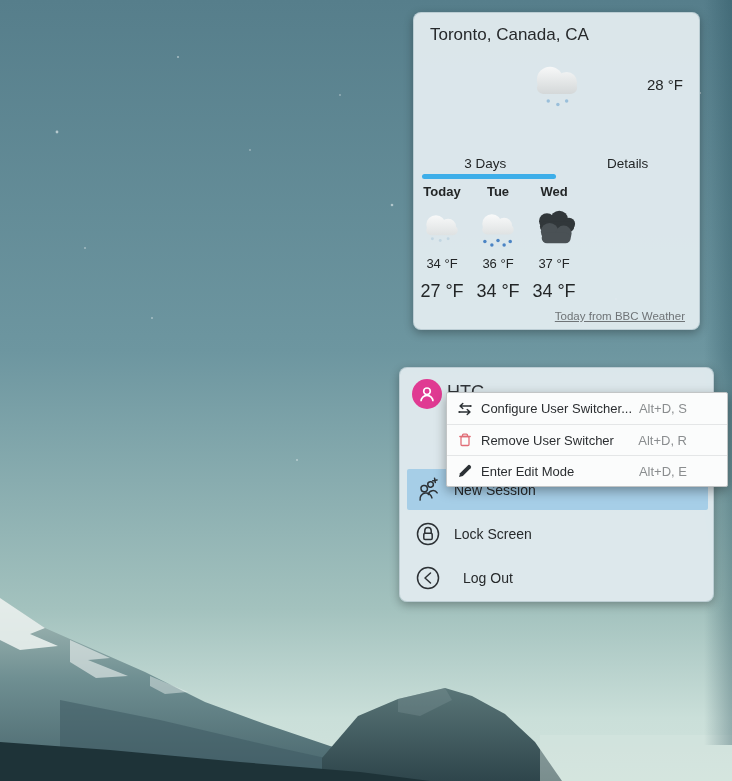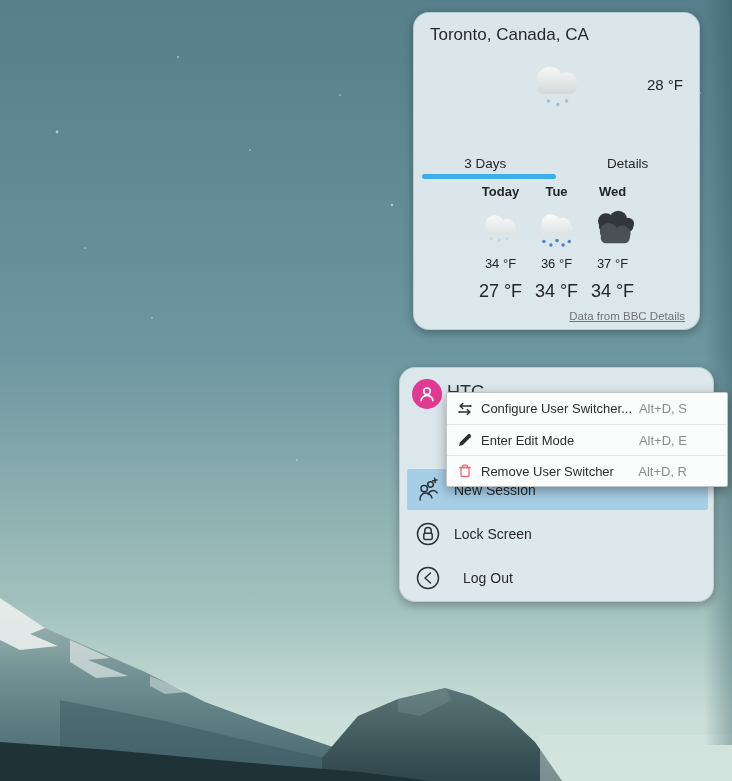--- a/index.html
+++ b/index.html
@@ -10,35 +10,35 @@
     color:#232627;
     background:#5d8893;
   }
   .wallpaper { position:absolute; inset:0; z-index:0; }
 
   
   .plasma-panel {
     position:absolute;
     background:rgba(223,233,237,0.97);
     border:1px solid rgba(150,175,185,0.45);
-    border-radius:16px;
+    border-radius:8px;
     box-shadow:0 3px 10px rgba(0,0,0,0.30);
     padding-left:32px;
   }
 
   
   .weather-widget { left:413px; top:12px; width:287px; height:318px; z-index:2; }
   .w-title { position:absolute; left:16px; top:12px; font-size:17px; color:#26292b; }
   .w-current-icon { position:absolute; left:50%; transform:translateX(-50%); top:46px; }
   .w-temp { position:absolute; right:16px; top:63px; font-size:15px; }
   .w-cond { position:absolute; top:107px; left:0; width:100%; text-align:center; font-size:13px; }
   .w-tabs { position:absolute; top:139px; left:0; right:0; display:flex; }
   .w-tab { flex:1; text-align:center; font-size:13.5px; padding:4px 0; cursor:pointer; }
   .w-underline { position:absolute; left:8px; top:161px; width:134px; height:5px; border-radius:2.5px; }
-  .w-forecast { position:absolute; top:171px; left:0; right:0; display:flex; justify-content:center; }
+  .w-forecast { position:absolute; top:171px; left:0; right:0; display:flex; justify-content:flex-start; }
   .w-col { width:56px; text-align:center; }
   .w-day { font-weight:bold; font-size:13px; height:21px; }
   .w-iconbox { height:46px; display:flex; align-items:flex-start; justify-content:center; padding-top:4px; }
   .w-high { font-size:13px; margin-top:5px; }
   .w-low  { font-size:18px; margin-top:10px; }
   .w-attrib { position:absolute; right:14px; bottom:7px; font-size:11.5px; color:#6f7477;
               text-decoration:underline; cursor:pointer; }
 
   
   .user-widget { left:399px; top:367px; width:315px; height:235px; z-index:2; }
@@ -210,21 +210,21 @@
               <circle cx="36" cy="27" r="9"></circle>
             <rect x="11" y="26" width="33" height="12" rx="6"></rect>
           </g>
         </svg>
       </div>
       <div class="w-high">37 °F</div>
       <div class="w-low">34 °F</div>
     </div>
   </div>
 
-  <a class="w-attrib">Data from BBC Details</a>
+  <a class="w-attrib">Today from BBC Weather</a>
 </div>
 
 <div class="plasma-panel user-widget">
   <div class="avatar" style="background:#e03a92">
     <svg width="22" height="22" viewBox="0 0 24 24" fill="none" stroke="#ffffff" stroke-width="1.8">
       <circle cx="12" cy="9" r="3.6"></circle>
       <path d="M5.5,20 a6.5,6.5 0 0 1 13,0"></path>
     </svg>
   </div>
   <div class="username">HTG</div>
@@ -265,28 +265,28 @@
     <svg class="menu-icon" viewBox="0 0 16 16" fill="none" stroke="#2c3135" stroke-width="1.4" stroke-linecap="round" stroke-linejoin="round">
       <path d="M13,5 H3 M5.8,2.4 L3,5 L5.8,7.6"></path>
       <circle cx="13.7" cy="5" r="1" fill="#2c3135" stroke="none"></circle>
       <path d="M3,11 H13 M10.2,8.4 L13,11 L10.2,13.6"></path>
       <circle cx="2.3" cy="11" r="1" fill="#2c3135" stroke="none"></circle>
     </svg>
     <span class="menu-label">Configure User Switcher...</span>
     <span class="menu-shortcut">Alt+D, S</span>
   </div>
   <div class="menu-item">
-    <svg class="menu-icon" viewBox="0 0 16 16">
-      <path fill="#2c3135" d="M2,14 l1,-3.8 L10.8,2.4 a1.7,1.7 0 0 1 2.4,0 l0.4,0.4 a1.7,1.7 0 0 1 0,2.4 L5.8,13 Z"></path>
-    </svg>
-    <span class="menu-label">Enter Edit Mode</span>
-    <span class="menu-shortcut">Alt+D, E</span>
-  </div>
-  <div class="menu-item">
     <svg class="menu-icon" viewBox="0 0 16 16" fill="none" stroke="#dc5560" stroke-width="1.3" stroke-linecap="round" opacity="0.85">
       <path d="M2.8,4.5 h10.4"></path>
       <path d="M5.5,4.2 v-1 a1,1 0 0 1 1,-1 h3 a1,1 0 0 1 1,1 v1"></path>
       <rect x="4" y="4.5" width="8" height="9" rx="1"></rect>
     </svg>
     <span class="menu-label">Remove User Switcher</span>
     <span class="menu-shortcut">Alt+D, R</span>
   </div>
+  <div class="menu-item">
+    <svg class="menu-icon" viewBox="0 0 16 16">
+      <path fill="#2c3135" d="M2,14 l1,-3.8 L10.8,2.4 a1.7,1.7 0 0 1 2.4,0 l0.4,0.4 a1.7,1.7 0 0 1 0,2.4 L5.8,13 Z"></path>
+    </svg>
+    <span class="menu-label">Enter Edit Mode</span>
+    <span class="menu-shortcut">Alt+D, E</span>
+  </div>
 </div>
 
 </body></html>

